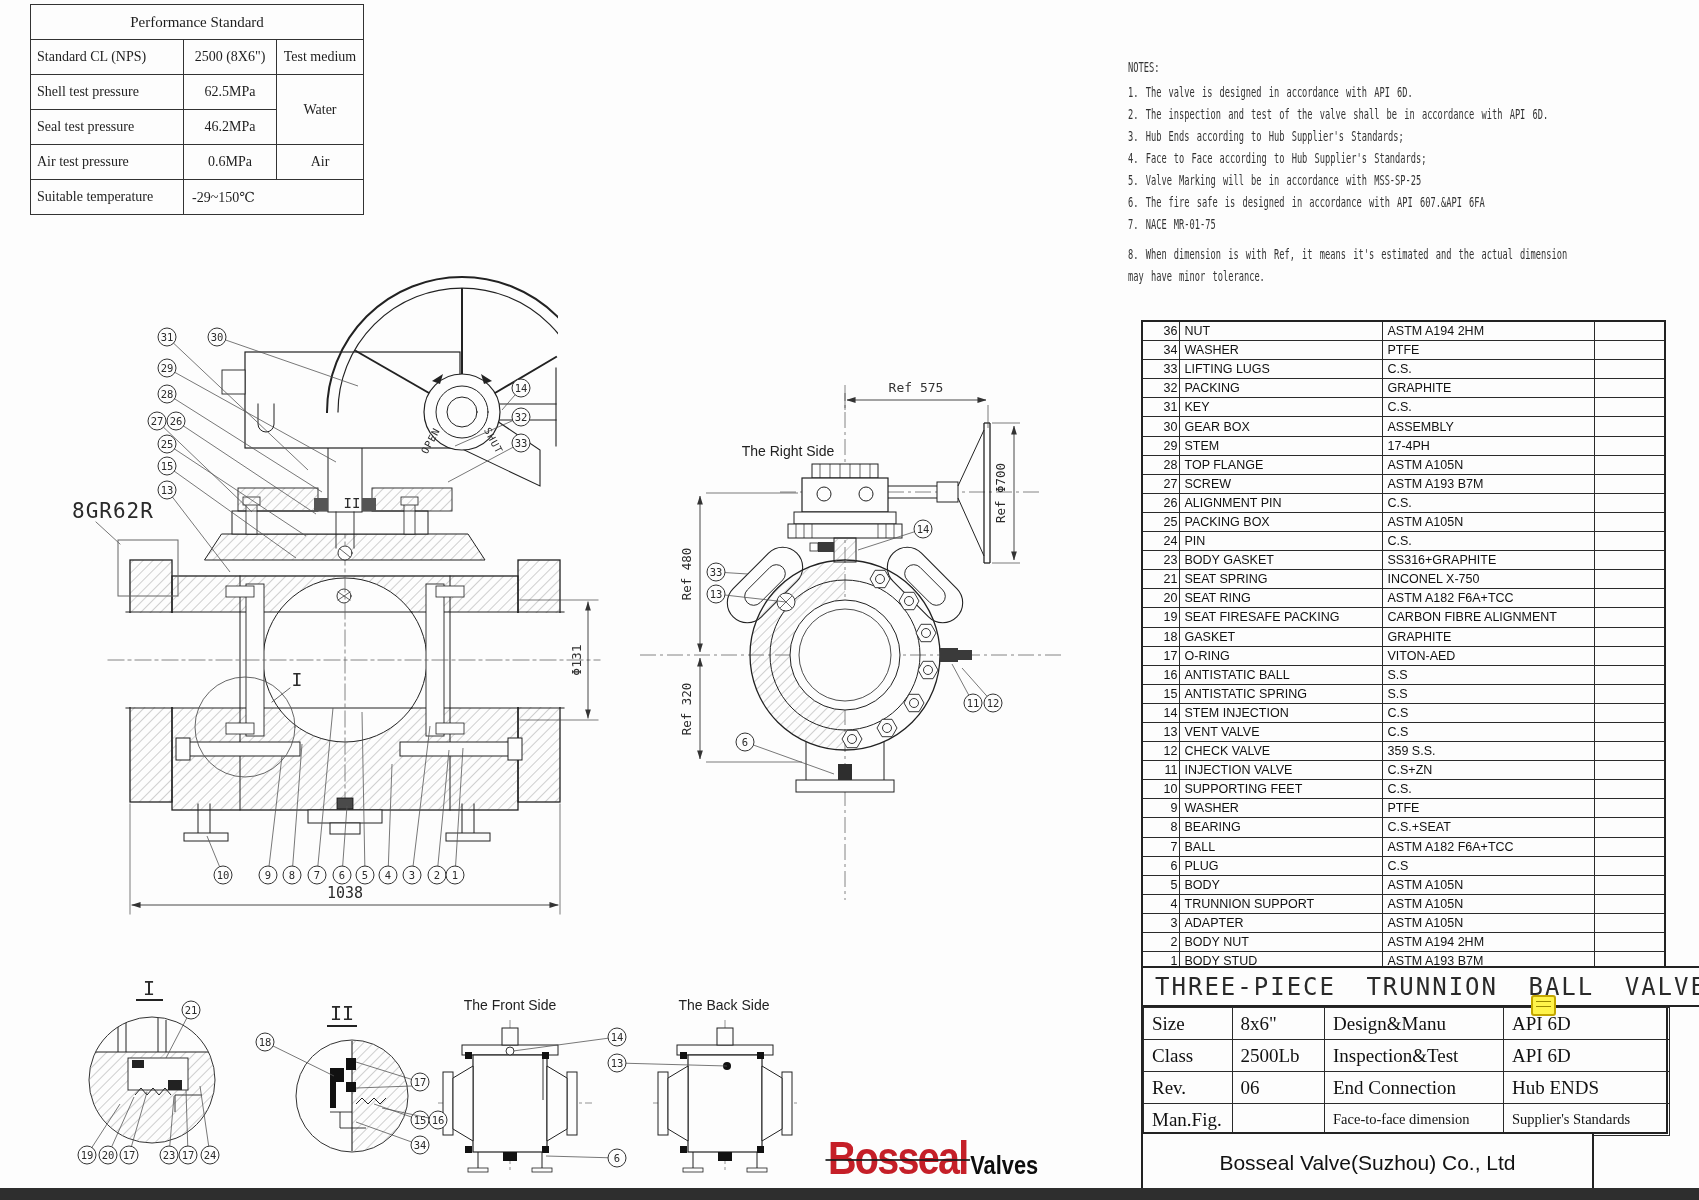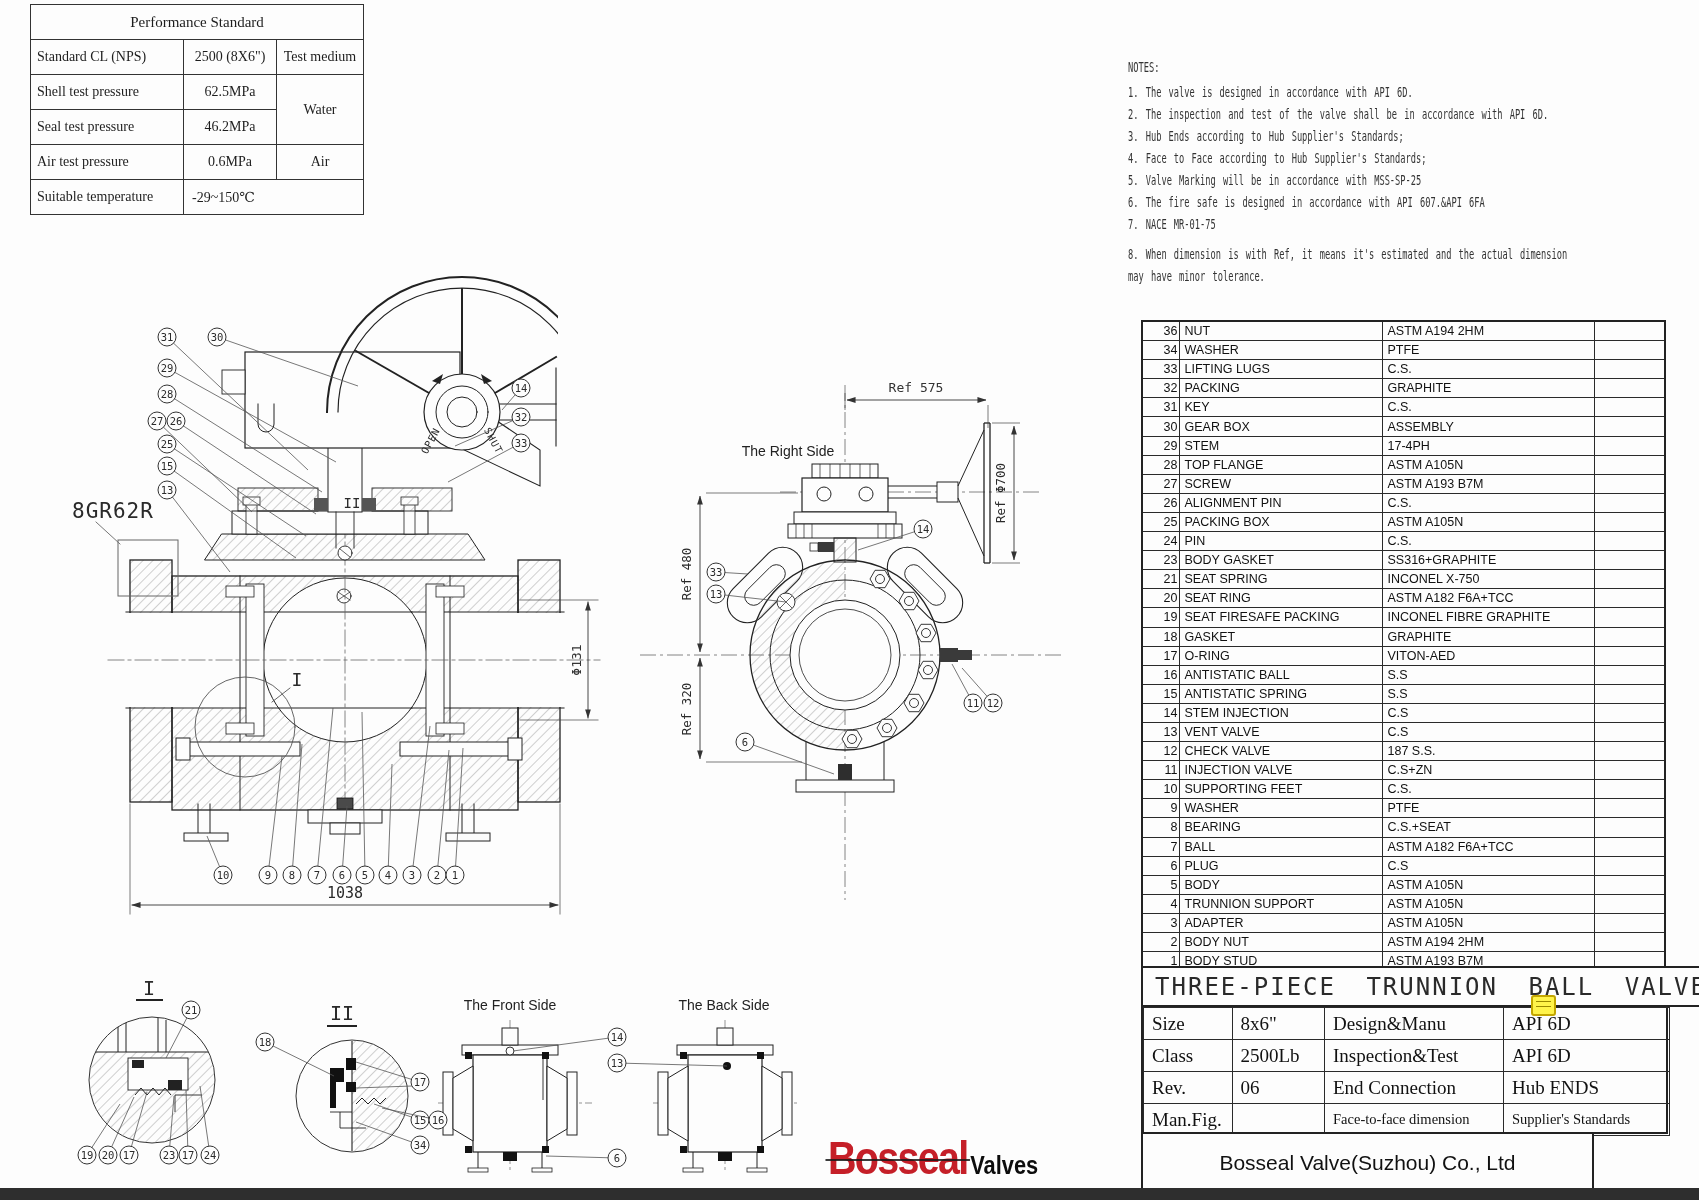--- a/index.html
+++ b/index.html
@@ -648,21 +648,21 @@
         </tr>
         <tr>
           <td class="no">20</td>
           <td>SEAT RING</td>
           <td>ASTM A182 F6A+TCC</td>
           <td></td>
         </tr>
         <tr>
           <td class="no">19</td>
           <td>SEAT FIRESAFE PACKING</td>
-          <td>INCONEL FIBRE GRAPHITE</td>
+          <td>CARBON FIBRE ALIGNMENT</td>
           <td></td>
         </tr>
         <tr>
           <td class="no">18</td>
           <td>GASKET</td>
           <td>GRAPHITE</td>
           <td></td>
         </tr>
         <tr>
           <td class="no">17</td>
@@ -690,21 +690,21 @@
         </tr>
         <tr>
           <td class="no">13</td>
           <td>VENT VALVE</td>
           <td>C.S</td>
           <td></td>
         </tr>
         <tr>
           <td class="no">12</td>
           <td>CHECK VALVE</td>
-          <td>187 S.S.</td>
+          <td>359 S.S.</td>
           <td></td>
         </tr>
         <tr>
           <td class="no">11</td>
           <td>INJECTION VALVE</td>
           <td>C.S+ZN</td>
           <td></td>
         </tr>
         <tr>
           <td class="no">10</td>

